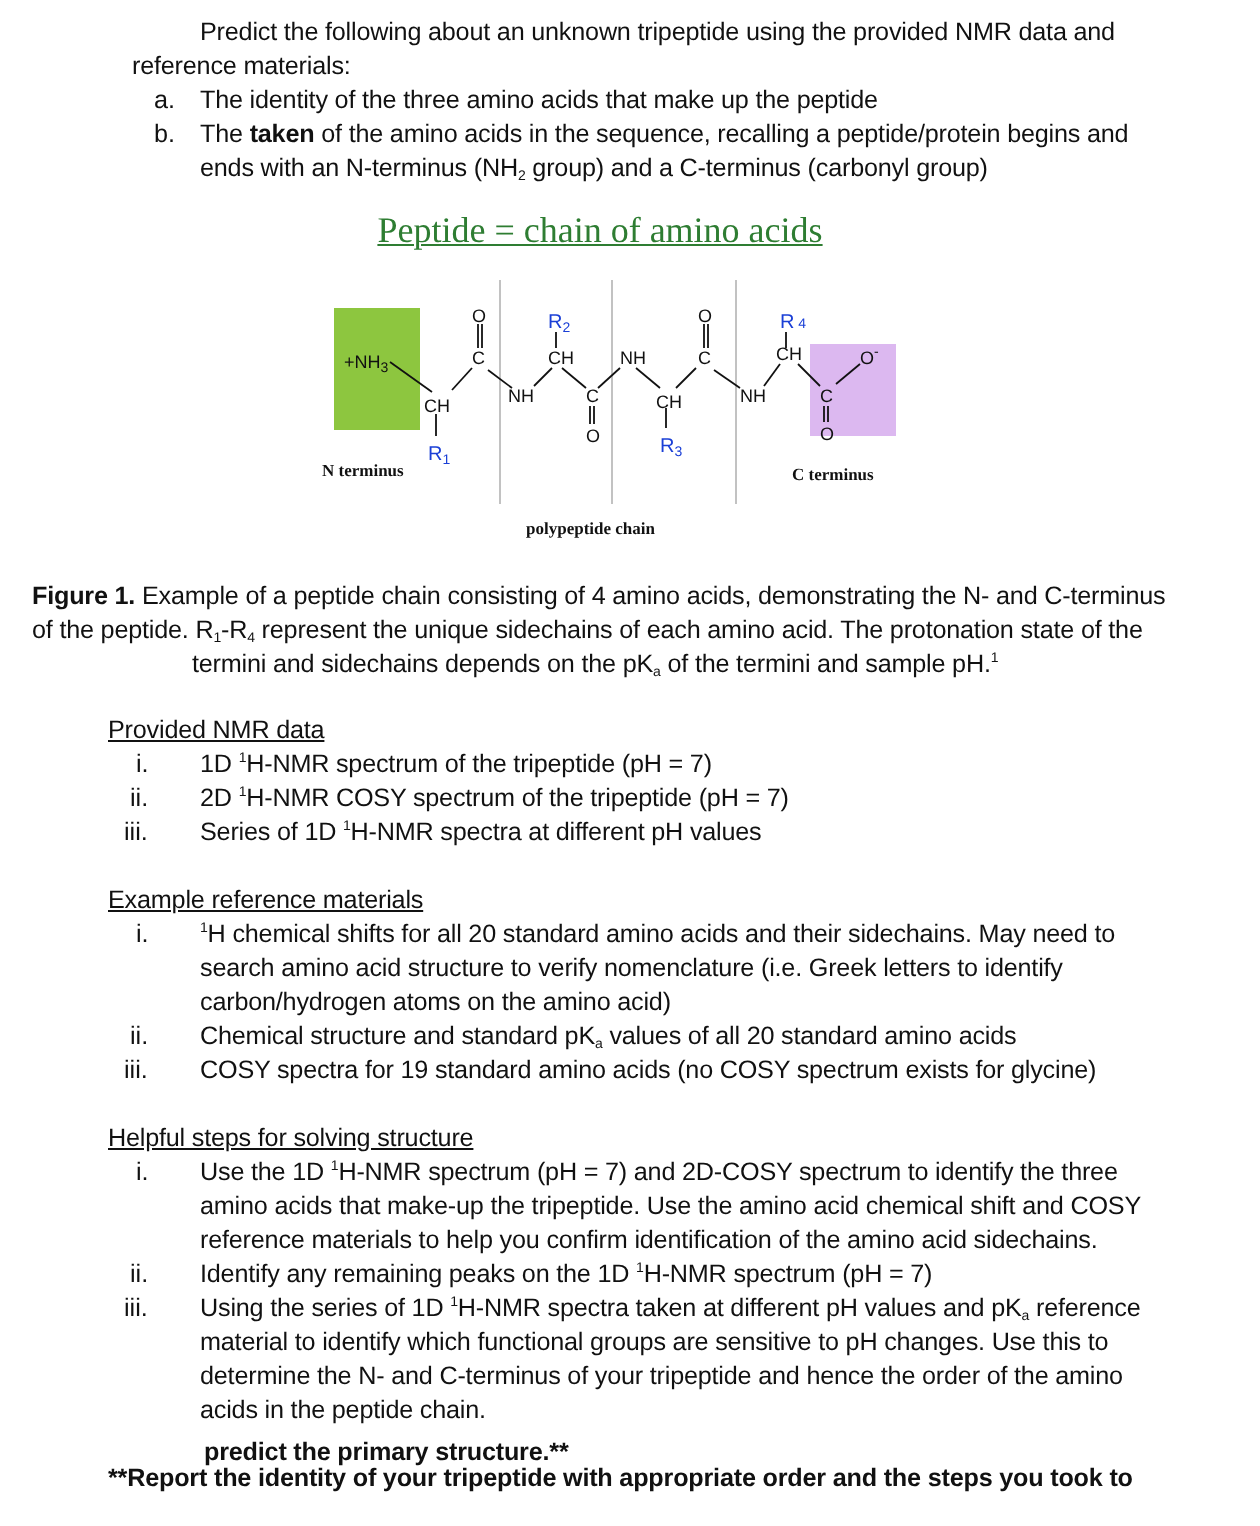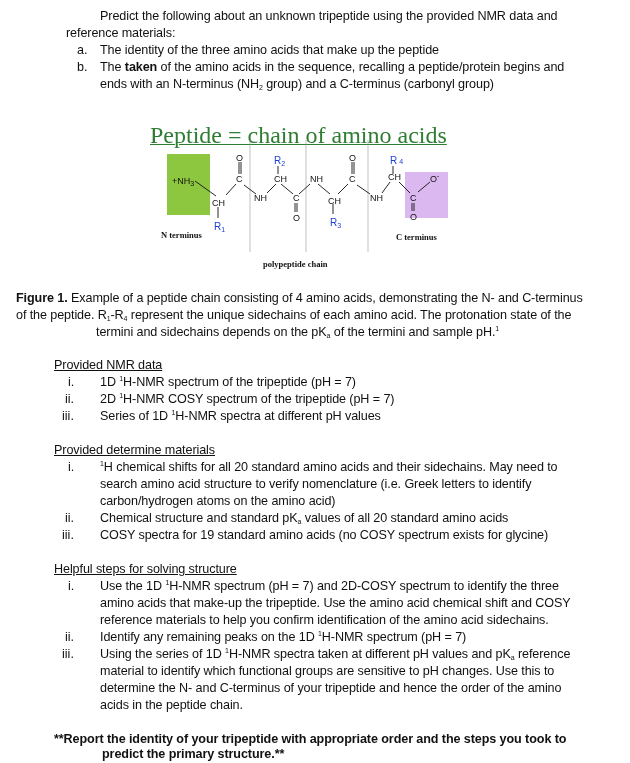--- a/index.html
+++ b/index.html
@@ -5,22 +5,22 @@
   html, body { margin: 0; padding: 0; background: #ffffff; }
   body { width: 630px; height: 763px; position: relative; overflow: hidden;
          font-family: "Liberation Sans", "DejaVu Sans", sans-serif; color: #111; }
   .t { position: absolute; font-size: 12.6px; line-height: 17px; white-space: nowrap; letter-spacing: -0.1px; }
   .u { text-decoration: underline; }
   .b { font-weight: bold; }
   .num { position: absolute; font-size: 12.6px; line-height: 17px; }
   sup { font-size: 7px; vertical-align: 5px; line-height: 0; }
   sub { font-size: 7px; vertical-align: -2px; line-height: 0; }
   .diagram { position: absolute; left: 150px; top: 100px; width: 300px; height: 175px; }
-  .diag-title { position: absolute; left: 0; width: 300px; top: 22px; 
-                font-family: "Liberation Serif", serif; font-size: 24px; color: #2e7d32;
+  .diag-title { position: absolute; left: 0; width: 300px; top: 5px; text-align: center;
+                font-family: "Liberation Serif", serif; font-size: 18px; color: #2e7d32;
                 text-decoration: underline; text-decoration-thickness: 1px; }
   .sv { position: absolute; left: 0; top: 0; }
 </style>
 </head>
 <body>
 
 <div class="t" style="left:100px;top:8px;">Predict the following about an unknown tripeptide using the provided NMR data and</div>
 <div class="t" style="left:66px;top:25px;">reference materials:</div>
 <div class="num" style="left:77px;top:42px;">a.</div>
 <div class="t" style="left:100px;top:42px;">The identity of the three amino acids that make up the peptide</div>
@@ -105,21 +105,21 @@
 <div class="t" style="left:96px;top:324px;"><span>termini and sidechains depends on the pK</span><sub>a</sub><span> of the termini and sample pH.</span><sup>1</sup></div>
 
 <div class="t u" style="left:54px;top:357px;">Provided NMR data</div>
 <div class="num" style="left:68px;top:374px;">i.</div>
 <div class="t" style="left:100px;top:374px;"><span>1D </span><sup>1</sup><span>H-NMR spectrum of the tripeptide (pH = 7)</span></div>
 <div class="num" style="left:65px;top:391px;">ii.</div>
 <div class="t" style="left:100px;top:391px;"><span>2D </span><sup>1</sup><span>H-NMR COSY spectrum of the tripeptide (pH = 7)</span></div>
 <div class="num" style="left:62px;top:408px;">iii.</div>
 <div class="t" style="left:100px;top:408px;"><span>Series of 1D </span><sup>1</sup><span>H-NMR spectra at different pH values</span></div>
 
-<div class="t u" style="left:54px;top:442px;">Provided determine materials</div>
+<div class="t u" style="left:54px;top:442px;">Example reference materials</div>
 <div class="num" style="left:68px;top:459px;">i.</div>
 <div class="t" style="left:100px;top:459px;"><sup>1</sup><span>H chemical shifts for all 20 standard amino acids and their sidechains.  May need to</span></div>
 <div class="t" style="left:100px;top:476px;">search amino acid structure to verify nomenclature (i.e. Greek letters to identify</div>
 <div class="t" style="left:100px;top:493px;">carbon/hydrogen atoms on the amino acid)</div>
 <div class="num" style="left:65px;top:510px;">ii.</div>
 <div class="t" style="left:100px;top:510px;"><span>Chemical structure and standard pK</span><sub>a</sub><span> values of all 20 standard amino acids</span></div>
 <div class="num" style="left:62px;top:527px;">iii.</div>
 <div class="t" style="left:100px;top:527px;">COSY spectra for 19 standard amino acids (no COSY spectrum exists for glycine)</div>
 
 <div class="t u" style="left:54px;top:561px;">Helpful steps for solving structure</div>
@@ -129,13 +129,13 @@
 <div class="t" style="left:100px;top:612px;text-align:center;">reference materials to help you confirm identification of the amino acid sidechains.</div>
 <div class="num" style="left:65px;top:629px;">ii.</div>
 <div class="t" style="left:100px;top:629px;"><span>Identify any remaining peaks on the 1D </span><sup>1</sup><span>H-NMR spectrum (pH = 7)</span></div>
 <div class="num" style="left:62px;top:646px;">iii.</div>
 <div class="t" style="left:100px;top:646px;"><span>Using the series of 1D </span><sup>1</sup><span>H-NMR spectra taken at different pH values and pK</span><sub>a</sub><span> reference</span></div>
 <div class="t" style="left:100px;top:663px;">material to identify which functional groups are sensitive to pH changes.  Use this to</div>
 <div class="t" style="left:100px;top:680px;">determine the N- and C-terminus of your tripeptide and hence the order of the amino</div>
 <div class="t" style="left:100px;top:697px;">acids in the peptide chain.</div>
 
 <div class="t b" style="left:54px;top:731px;">**Report the identity of your tripeptide with appropriate order and the steps you took to</div>
-<div class="t b" style="left:54px;top:746px;padding-left:48px;">predict the primary structure.**</div>
+<div class="t b" style="left:54px;top:718px;padding-left:48px;">predict the primary structure.**</div>
 
 </body></html>

